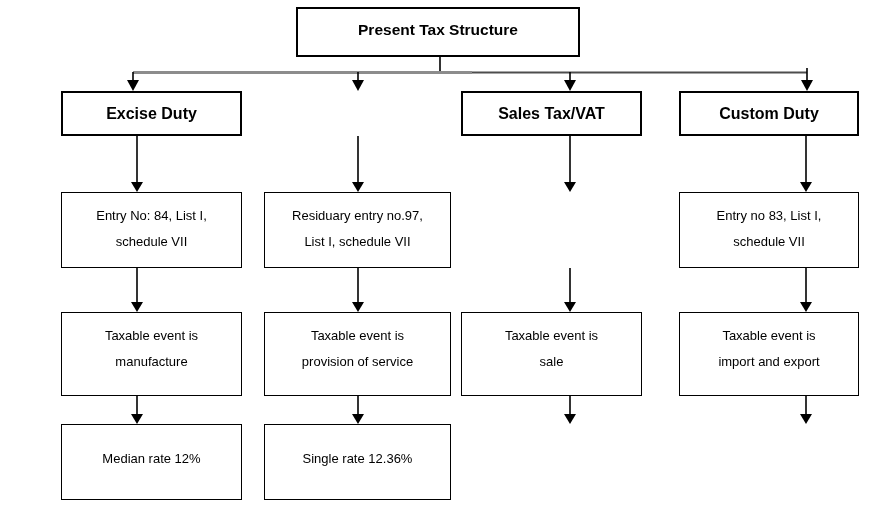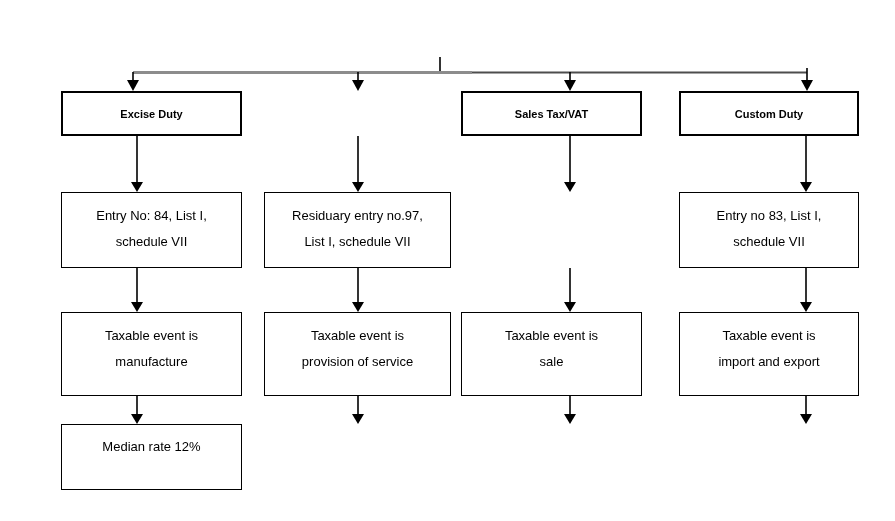--- a/index.html
+++ b/index.html
@@ -23,21 +23,21 @@
     width: 895px;
     height: 521px;
   }
   .node {
     position: absolute;
     box-sizing: border-box;
     background: #ffffff;
     border: 2px solid #000000;
     text-align: center;
     white-space: pre-line;
-    font-size: 11px;
+    font-size: 16px;
     line-height: 26px;
   }
   .root {
     left: 296px;
     top: 7px;
     width: 284px;
     height: 50px;
     font-weight: bold;
     font-size: 15.5px;
     padding-top: 8px;
@@ -50,21 +50,21 @@
     align-items: center;
     justify-content: center;
   }
   .cell {
     border-width: 1.5px;
     font-size: 13px;
     padding: 10px 2px 0 2px;
   }
   .r2 { top: 192px; height: 76px; }
   .r3 { top: 312px; height: 84px; }
-  .r4 { top: 424px; height: 66px; padding-top: 9px; }
+  .r4 { top: 424px; height: 76px; padding-top: 21px; }
   .col1 { left: 61px;  width: 181px; }
   .col2 { left: 264px; width: 187px; }
   .col3 { left: 461px; width: 181px; }
   .col4 { left: 679px; width: 180px; }
 </style>
 </head>
 <body>
 
 <div class="canvas">
 
@@ -126,32 +126,34 @@
     <g>
       <line x1="806" y1="136" x2="806" y2="182" stroke-width="1.6" stroke="#000000"></line>
       <polygon points="800,182 812,182 806,192" fill="#000000"></polygon>
       <line x1="806" y1="268" x2="806" y2="302" stroke-width="1.6" stroke="#000000"></line>
       <polygon points="800,302 812,302 806,312" fill="#000000"></polygon>
       <line x1="806" y1="385" x2="806" y2="414" stroke-width="1.6" stroke="#000000"></line>
       <polygon points="800,414 812,414 806,424" fill="#000000"></polygon>
     </g>
   </svg>
 
+  <div class="node root">Present Tax Structure</div>
 
   <div class="node hdr col1">Excise Duty</div>
   <div class="node cell r2 col1">Entry No: 84, List I,
 schedule VII</div>
   <div class="node cell r3 col1">Taxable event is
 manufacture</div>
   <div class="node cell r4 col1">Median rate 12%</div>
 
   <div class="node cell r2 col2">Residuary entry no.97,
 List I, schedule VII</div>
   <div class="node cell r3 col2">Taxable event is
 provision of service</div>
+  <div class="node cell r4 col2">Single rate 12.36%</div>
 
   <div class="node hdr col3">Sales Tax/VAT</div>
   <div class="node cell r3 col3">Taxable event is
 sale</div>
 
   <div class="node hdr col4">Custom Duty</div>
   <div class="node cell r2 col4">Entry no 83, List I,
 schedule VII</div>
   <div class="node cell r3 col4">Taxable event is
 import and export</div>

